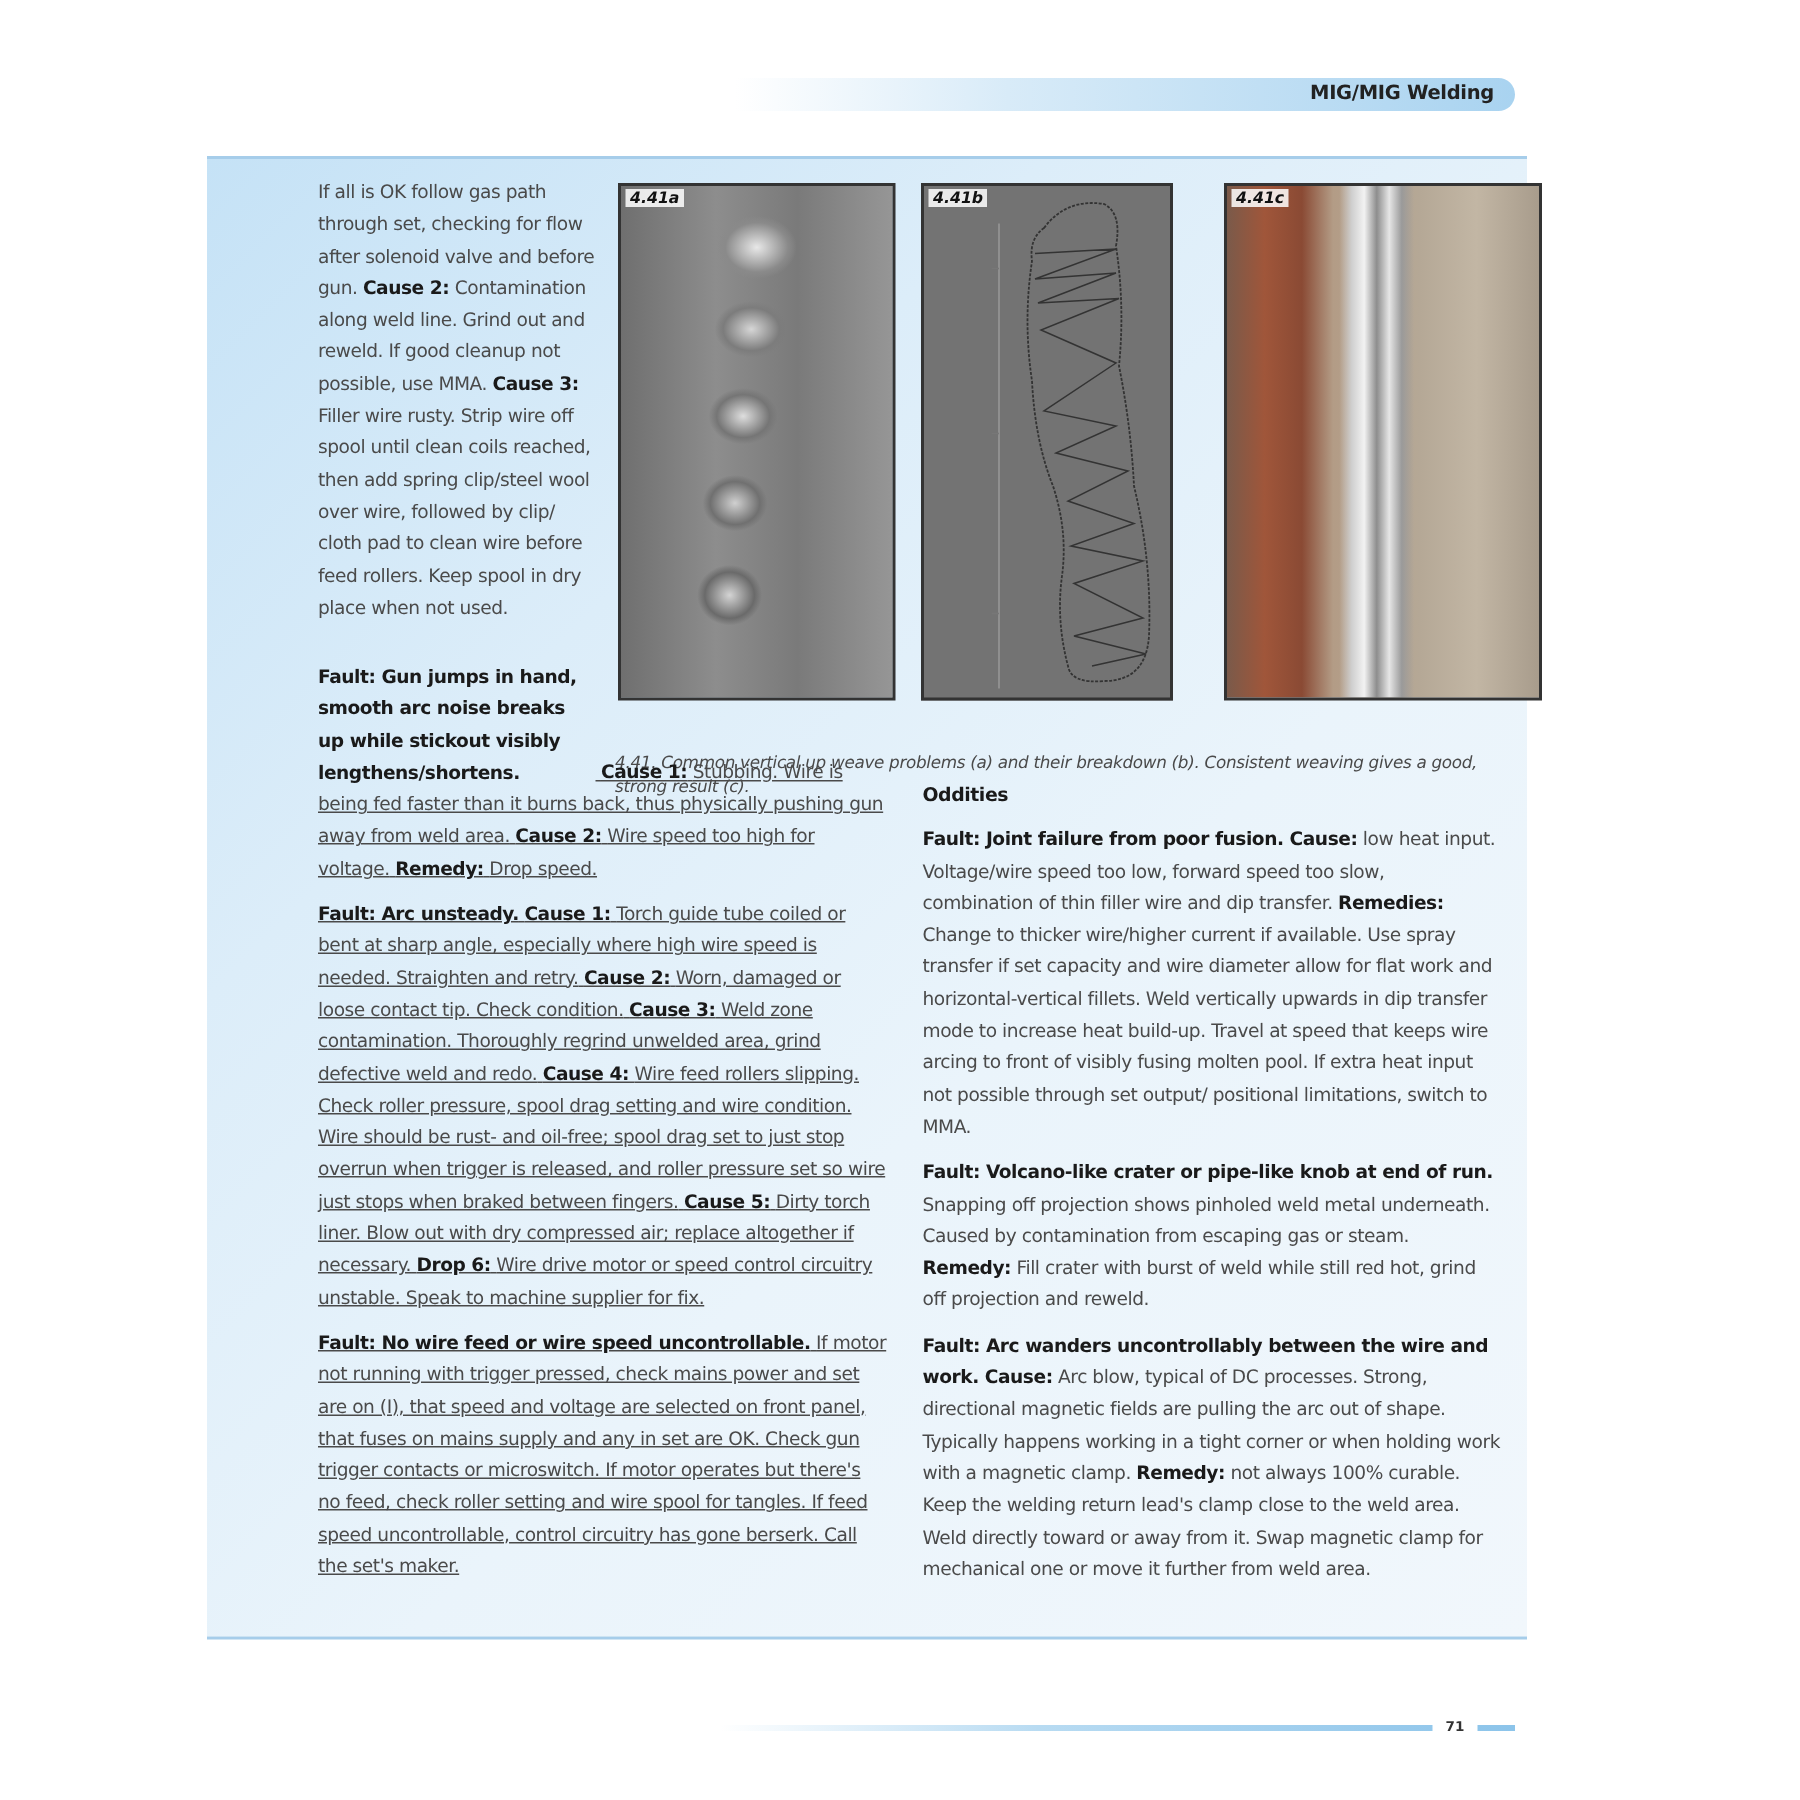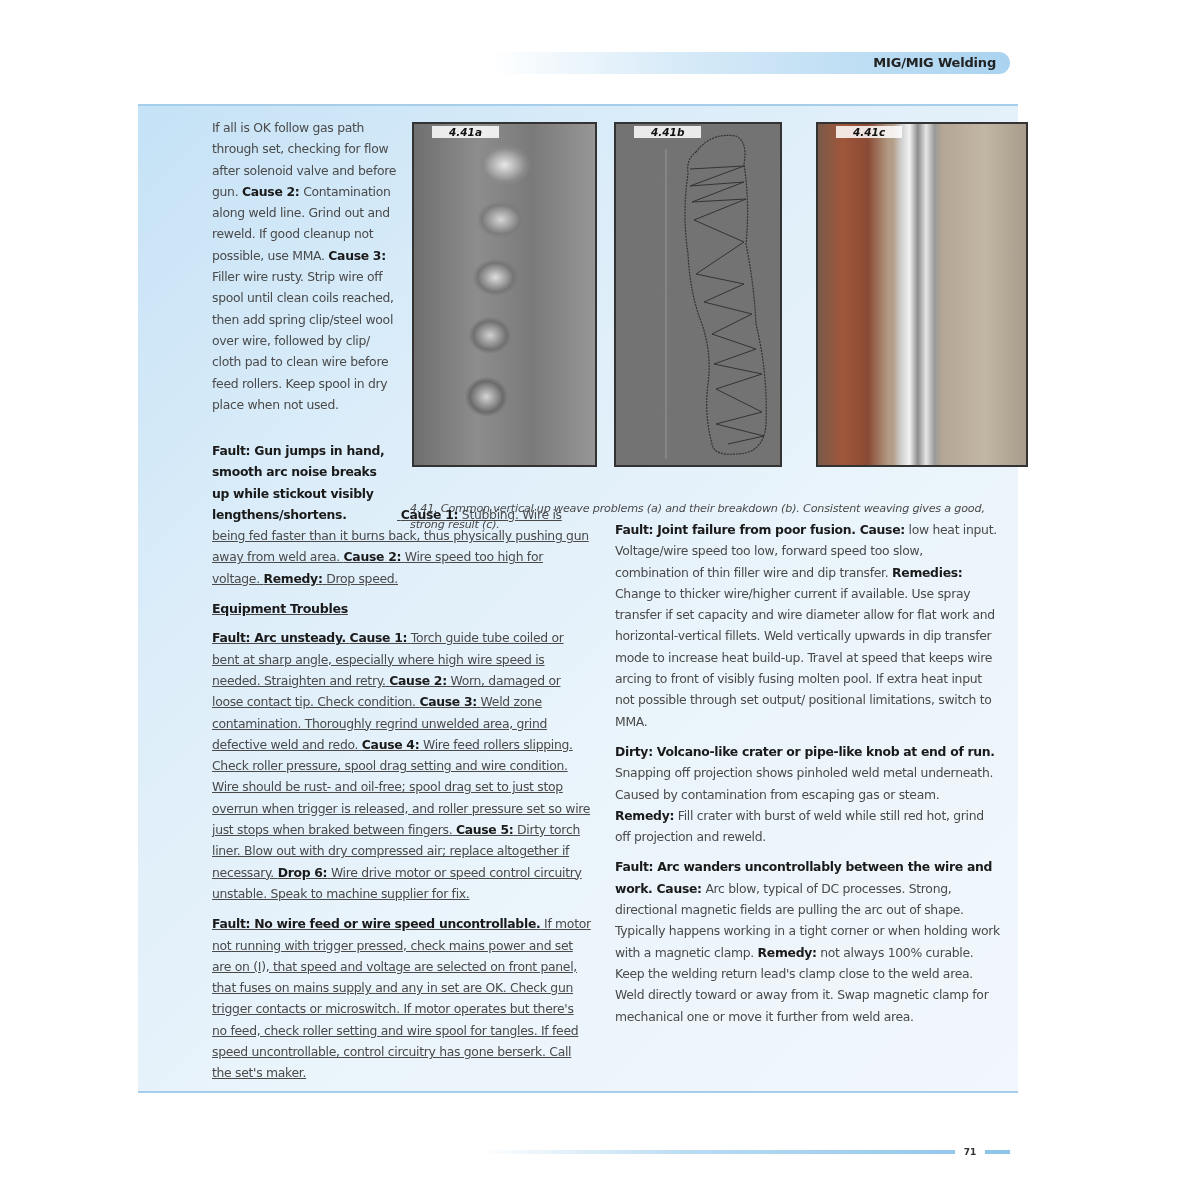--- a/index.html
+++ b/index.html
@@ -25,22 +25,22 @@
     .text b { color: #1a1a1a; }
     .col-left-top { position: absolute; left: 212px; top: 117px; width: 185px; }
     .col-left-wrap { position: absolute; left: 212px; top: 440px; width: 380px; text-decoration: underline; }
     .col-right { position: absolute; left: 615px; top: 519px; width: 385px; }
     .para { margin: 0 0 9px 0; }
     .heading { font-weight: bold; color: #1a1a1a; font-size: 12.6px; margin: 8px 0 8px 0; }
     .fig {
       position: absolute; top: 122px; height: 345px; border: 2px solid #333; box-sizing: border-box; overflow: hidden;
     }
     .fig-label {
-      position: absolute; left: 18px; top: 2px; font-size: 10.5px; font-weight: bold; color: #111;
-      background: rgba(255,255,255,0.85); padding: 0 17px; font-style: italic;
+      position: absolute; left: 3px; top: 2px; font-size: 10.5px; font-weight: bold; color: #111;
+      background: rgba(255,255,255,0.85); padding: 0 3px; font-style: italic;
     }
     .fig-a { left: 412px; width: 185px;
       background:
         radial-gradient(ellipse 38px 30px at 50% 12%, #e8e8e8 0%, #8a8a8a 55%, transparent 70%),
         radial-gradient(ellipse 34px 26px at 48% 28%, #d6d6d6 0%, #7c7c7c 55%, transparent 72%),
         radial-gradient(ellipse 32px 26px at 45% 45%, #dedede 0%, #757575 55%, transparent 72%),
         radial-gradient(ellipse 30px 26px at 42% 62%, #d0d0d0 0%, #707070 55%, transparent 72%),
         radial-gradient(ellipse 30px 28px at 40% 80%, #d4d4d4 0%, #6a6a6a 55%, transparent 72%),
         linear-gradient(to right, #6f6f6f 0%, #8d8d8d 35%, #7a7a7a 65%, #969696 100%);
     }
@@ -106,21 +106,20 @@
 <div class="col-left-wrap text">
   <p class="para">
     <b style="display:inline-block;width:185px;">Fault: Gun jumps in hand, smooth arc noise breaks up while stickout visibly lengthens/shortens.</b>
     <b>Cause 1:</b>
     <span>Stubbing. Wire is being fed faster than it burns back, thus physically pushing gun away from weld area.</span>
     <b>Cause 2:</b>
     <span>Wire speed too high for voltage.</span>
     <b>Remedy:</b>
     <span>Drop speed.</span>
   </p>
-  <div class="heading">Equipment Troubles</div>
   <p class="para">
     <b>Fault: Arc unsteady.</b>
     <b>Cause 1:</b>
     <span>Torch guide tube coiled or bent at sharp angle, especially where high wire speed is needed. Straighten and retry.</span>
     <b>Cause 2:</b>
     <span>Worn, damaged or loose contact tip. Check condition.</span>
     <b>Cause 3:</b>
     <span>Weld zone contamination. Thoroughly regrind unwelded area, grind defective weld and redo.</span>
     <b>Cause 4:</b>
     <span>Wire feed rollers slipping. Check roller pressure, spool drag setting and wire condition. Wire should be rust- and oil-free; spool drag set to just stop overrun when trigger is released, and roller pressure set so wire just stops when braked between fingers.</span>
@@ -129,28 +128,29 @@
     <b>Drop 6:</b>
     <span>Wire drive motor or speed control circuitry unstable. Speak to machine supplier for fix.</span>
   </p>
   <p class="para">
     <b>Fault: No wire feed or wire speed uncontrollable.</b>
     <span>If motor not running with trigger pressed, check mains power and set are on (I), that speed and voltage are selected on front panel, that fuses on mains supply and any in set are OK. Check gun trigger contacts or microswitch. If motor operates but there's no feed, check roller setting and wire spool for tangles. If feed speed uncontrollable, control circuitry has gone berserk. Call the set's maker.</span>
   </p>
 </div>
 
 <div class="col-right text">
+  <div class="heading" style="margin-top:0;">Oddities</div>
   <p class="para">
     <b>Fault: Joint failure from poor fusion. Cause:</b>
     <span>low heat input. Voltage/wire speed too low, forward speed too slow, combination of thin filler wire and dip transfer.</span>
     <b>Remedies:</b>
     <span>Change to thicker wire/higher current if available. Use spray transfer if set capacity and wire diameter allow for flat work and horizontal-vertical fillets. Weld vertically upwards in dip transfer mode to increase heat build-up. Travel at speed that keeps wire arcing to front of visibly fusing molten pool. If extra heat input not possible through set output/ positional limitations, switch to MMA.</span>
   </p>
   <p class="para">
-    <b>Dirty: Volcano-like crater or pipe-like knob at end of run.</b>
+    <b>Fault: Volcano-like crater or pipe-like knob at end of run.</b>
     <span>Snapping off projection shows pinholed weld metal underneath. Caused by contamination from escaping gas or steam.</span>
     <b>Remedy:</b>
     <span>Fill crater with burst of weld while still red hot, grind off projection and reweld.</span>
   </p>
   <p class="para">
     <b>Fault: Arc wanders uncontrollably between the wire and work. Cause:</b>
     <span>Arc blow, typical of DC processes. Strong, directional magnetic fields are pulling the arc out of shape. Typically happens working in a tight corner or when holding work with a magnetic clamp.</span>
     <b>Remedy:</b>
     <span>not always 100% curable. Keep the welding return lead's clamp close to the weld area. Weld directly toward or away from it. Swap magnetic clamp for mechanical one or move it further from weld area.</span>
   </p>

